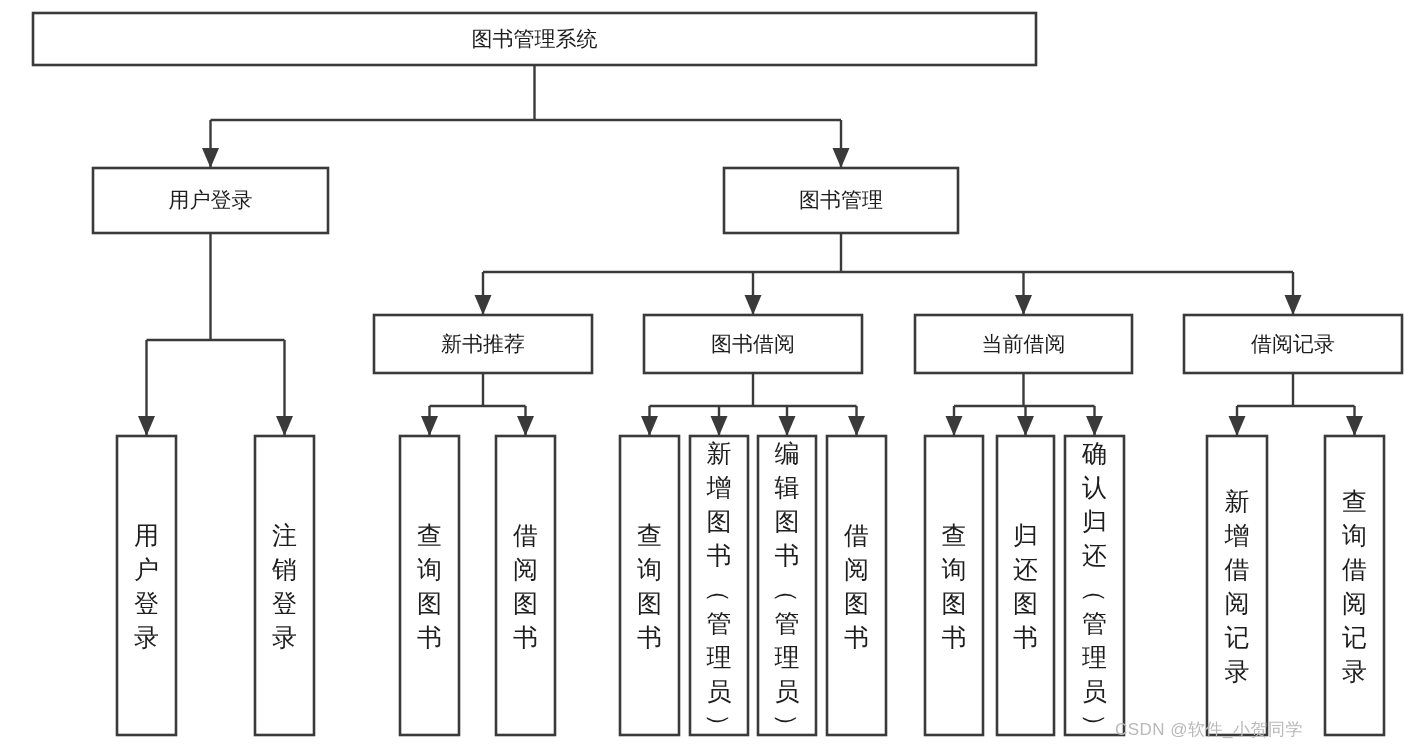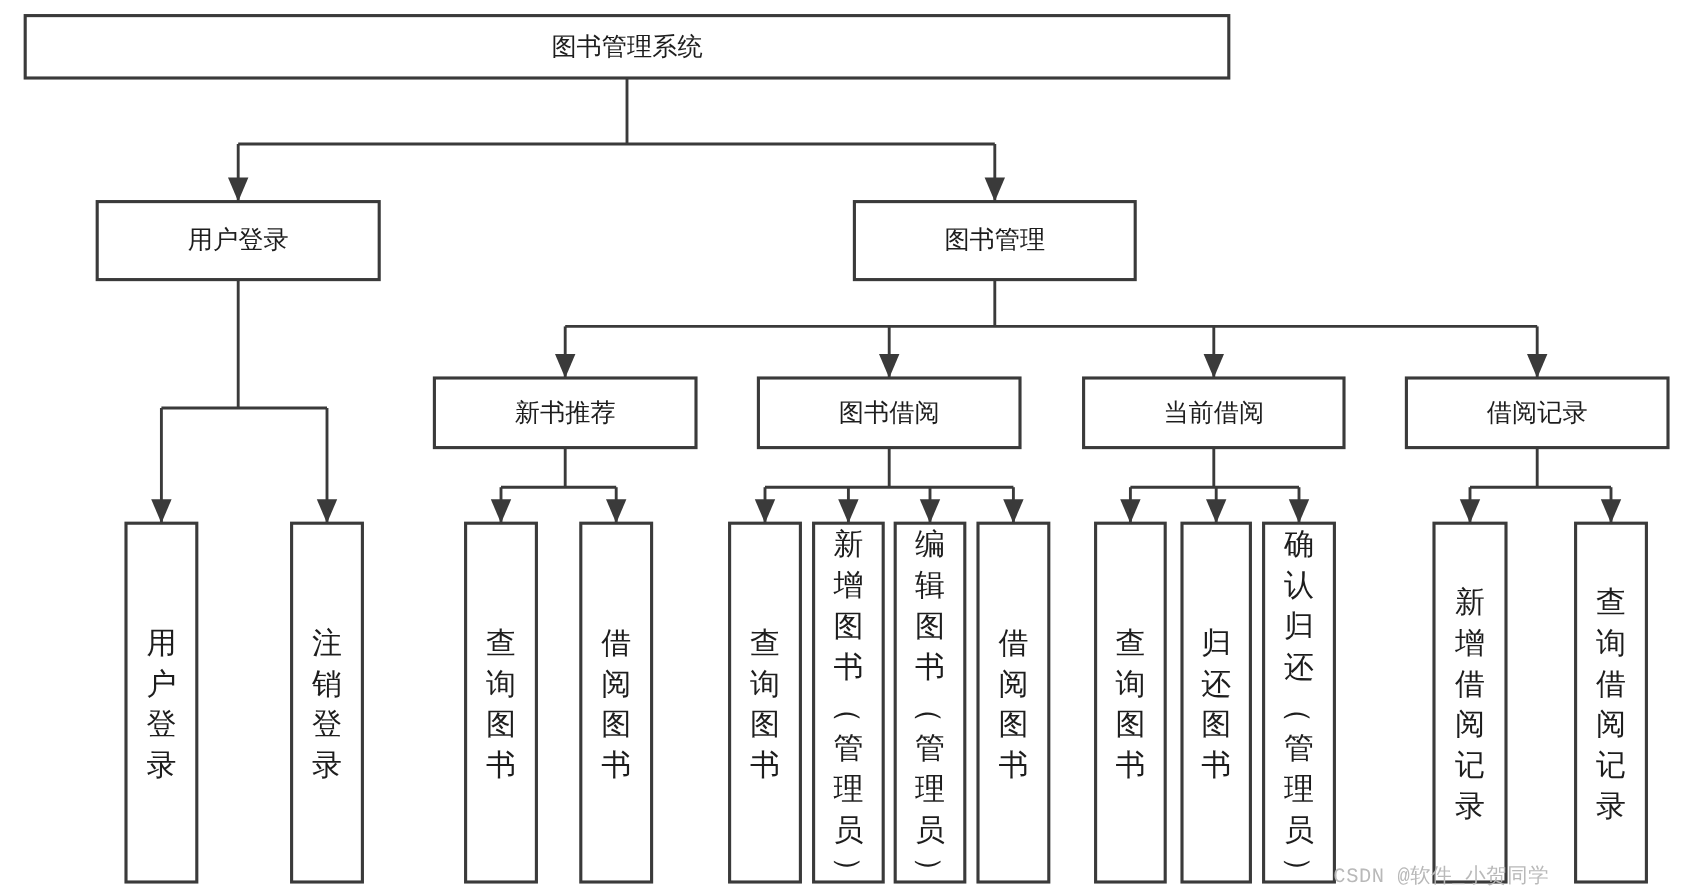--- a/index.html
+++ b/index.html
@@ -2,39 +2,39 @@
 <html><head>
 <meta charset="utf-8">
 <style>
   html,body{margin:0;padding:0;background:#ffffff;}
   body{
     width:1405px;height:747px;
     font-family:"Liberation Sans","DejaVu Sans",sans-serif;
     overflow:hidden;
     position:relative;
   }
-  #diagram-root{position:absolute;inset:0;width:1299px;height:747px;}
+  #diagram-root{position:absolute;inset:0;width:1299px;height:747px;margin-left:12px;}
   svg#tree{position:absolute;left:0;top:0;width:1405px;height:747px;display:block;}
   .node-box{fill:#ffffff;stroke:#3a3a3a;stroke-width:2.6;}
   .edge{stroke:#3a3a3a;stroke-width:2.4;fill:none;stroke-linecap:butt;}
   .arrow-head{fill:#3a3a3a;stroke:none;}
   .node-label{
     font-family:"Liberation Sans","DejaVu Sans",sans-serif;
     font-size:21px;fill:#1d1d1d;
     text-anchor:middle;dominant-baseline:middle;
     white-space:pre;
   }
   .leaf-label{
     font-family:"Liberation Sans","DejaVu Sans",sans-serif;
     font-size:25px;fill:#1d1d1d;
     text-anchor:middle;
   }
   .watermark{
     position:absolute;right:8px;bottom:6px;
-    font-family:Liberation Mono, monospace;
+    font-family:Liberation Sans, sans-serif;
     font-size:17px;color:#b9b9b9;letter-spacing:.5px;
     user-select:none;pointer-events:none;
   }
 </style>
 </head>
 <body>
 
 <div id="diagram-root">
 
   <svg id="tree" viewBox="0 0 1405 747" xmlns="http://www.w3.org/2000/svg">

